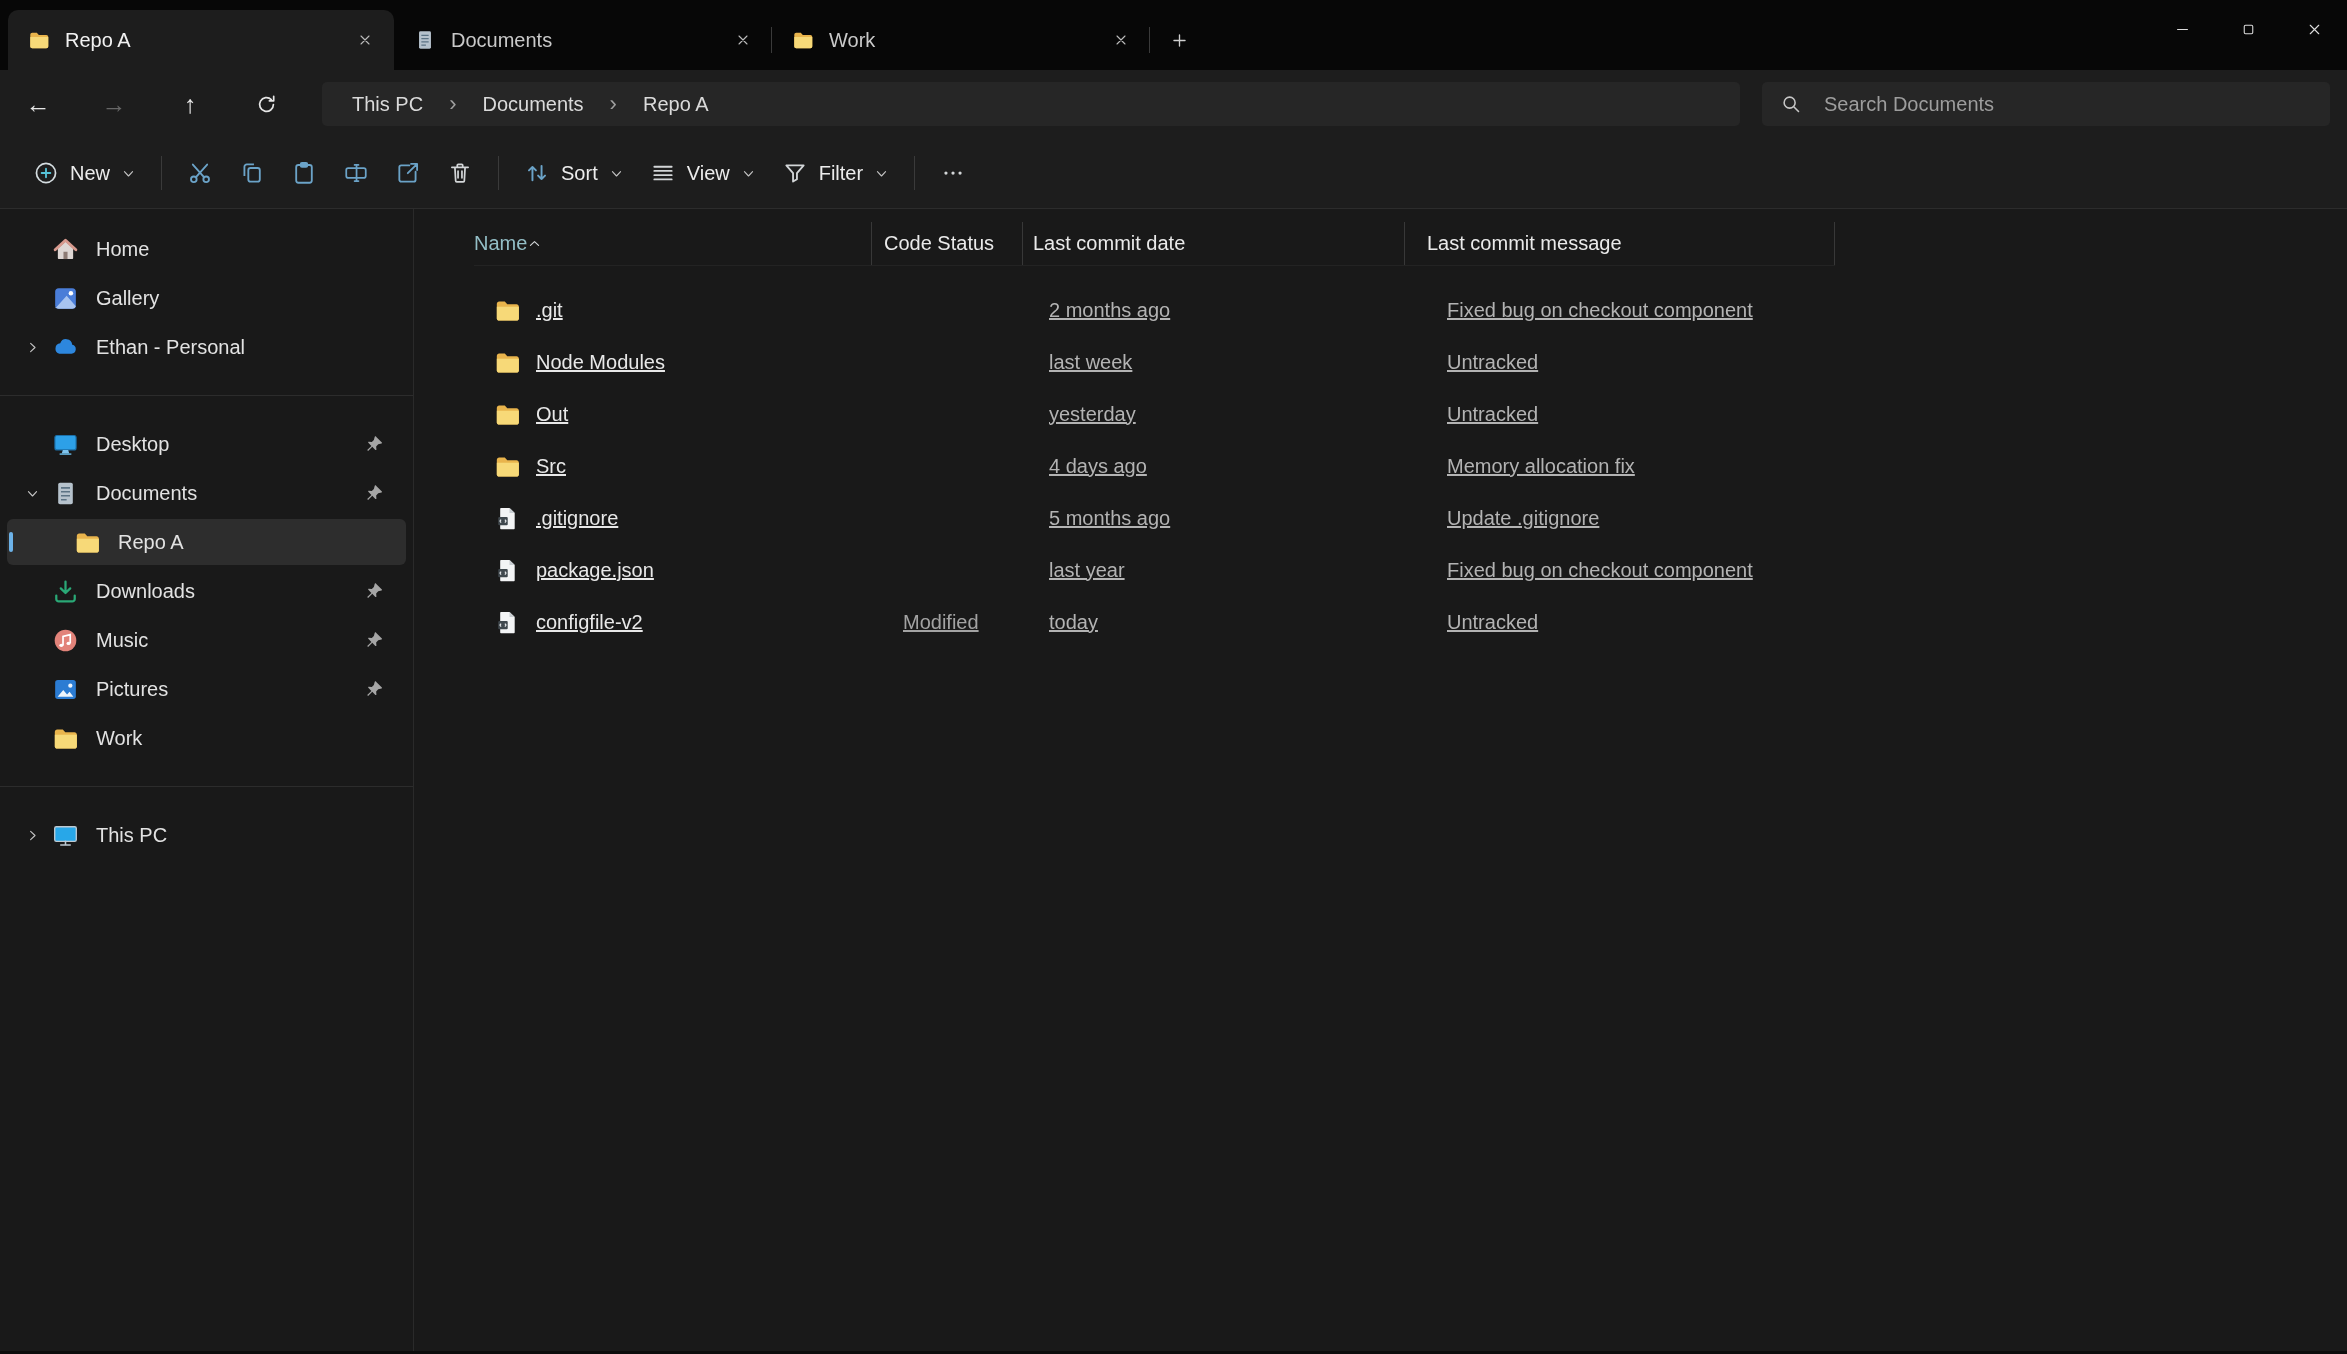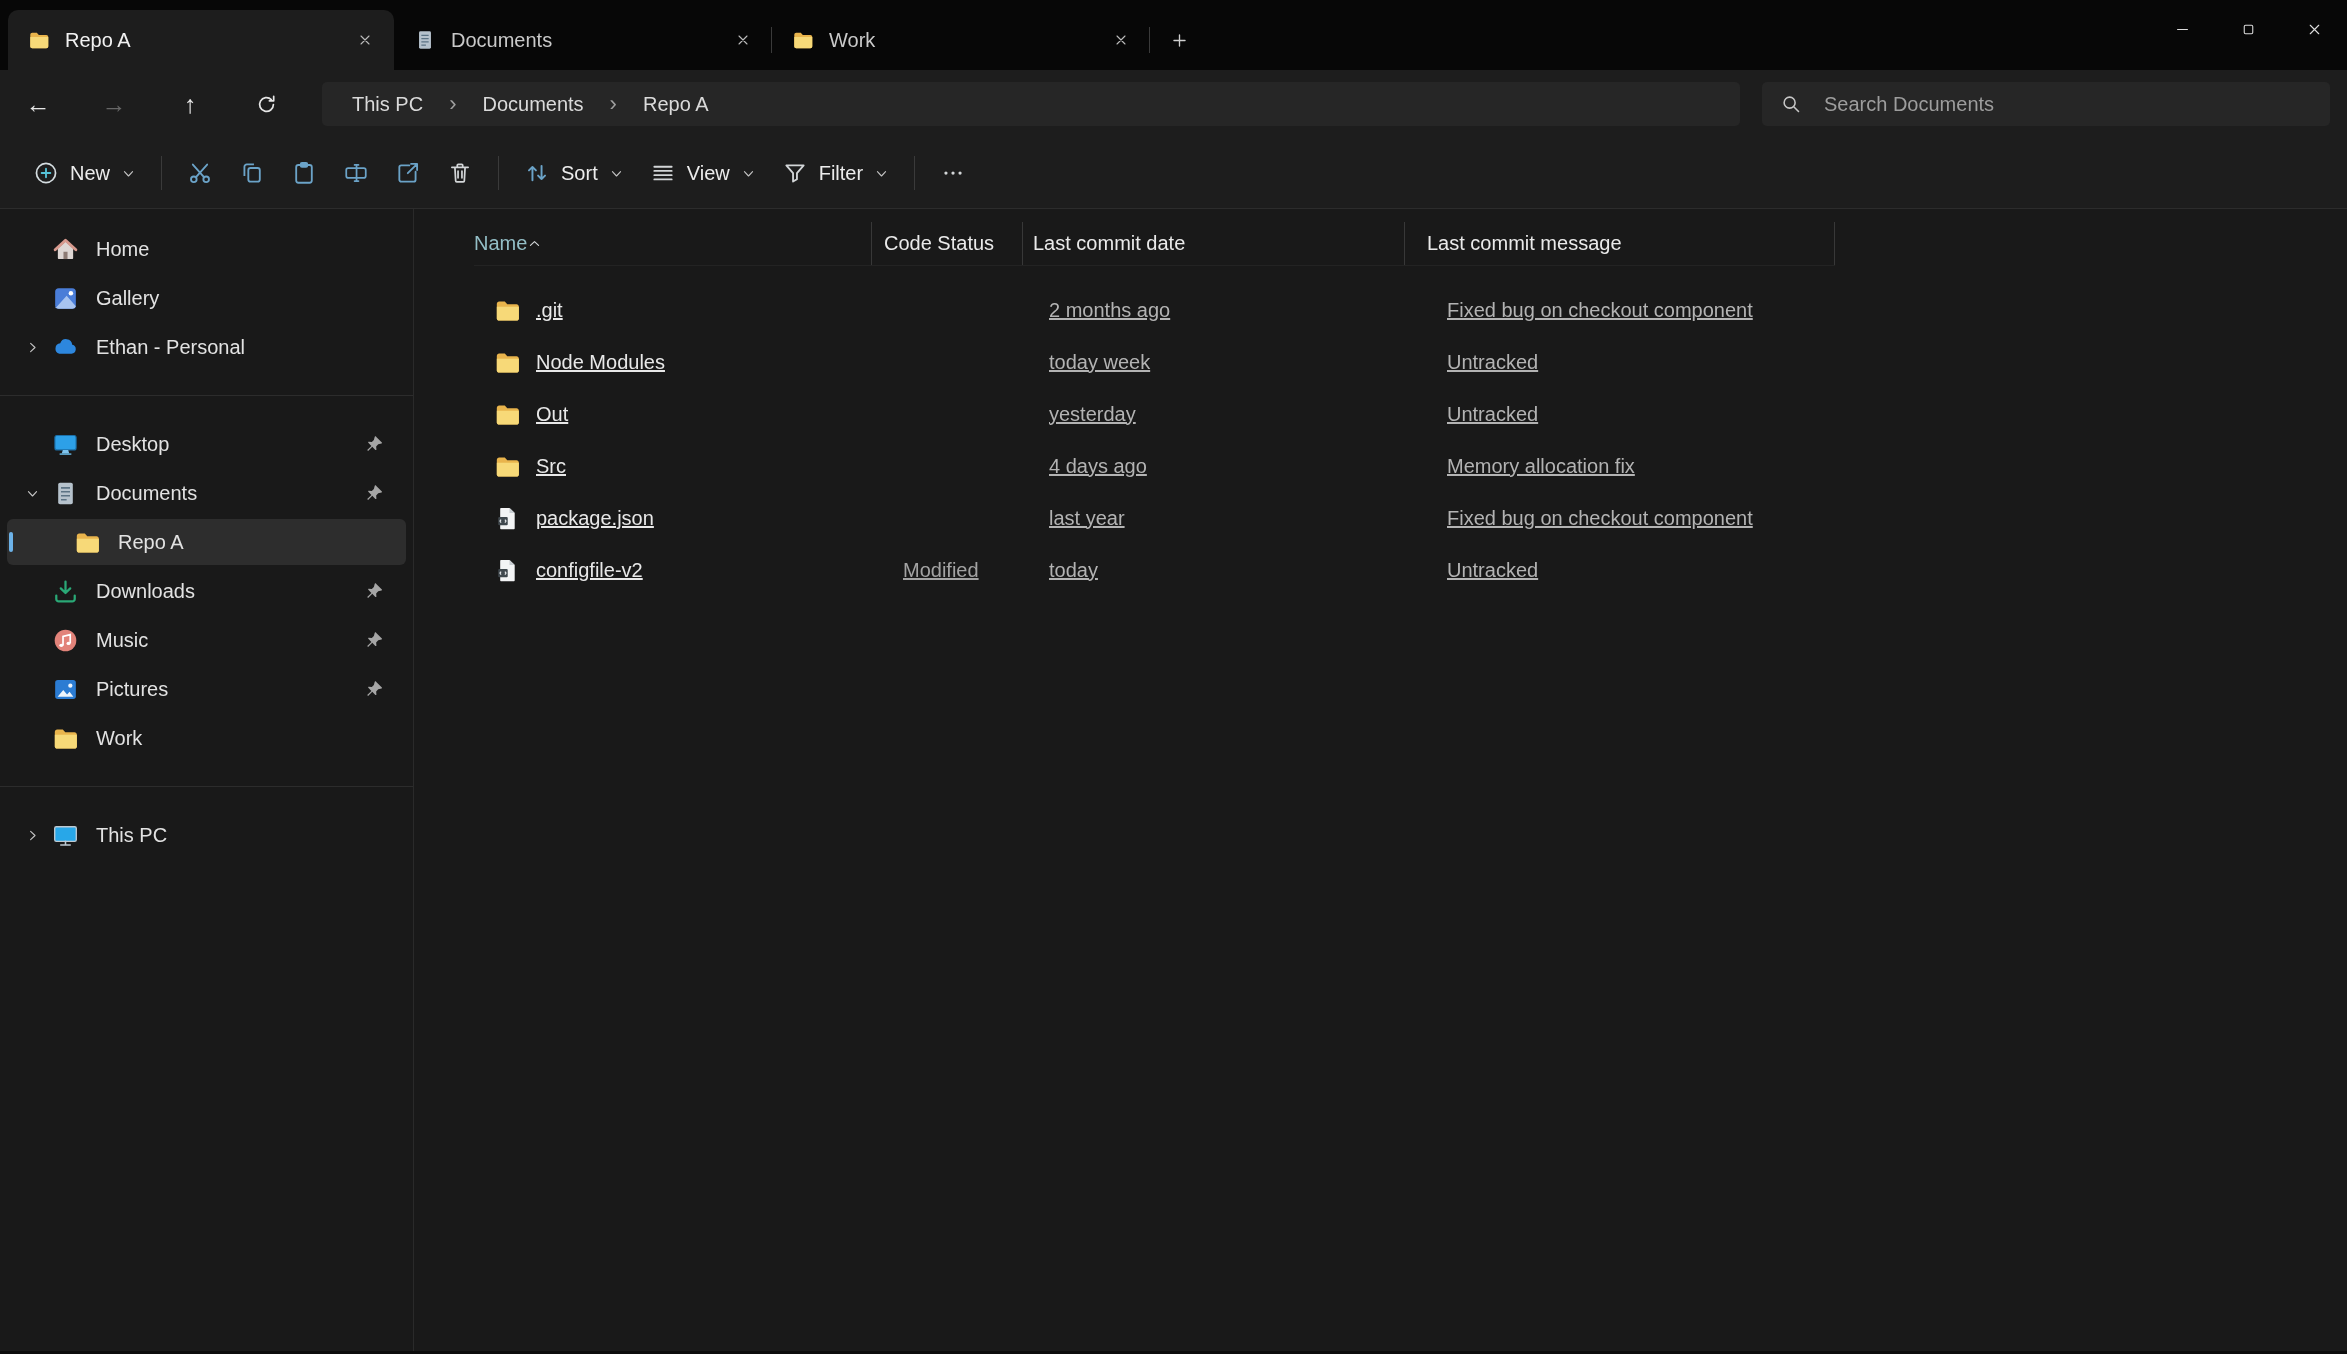--- a/index.html
+++ b/index.html
@@ -549,21 +549,21 @@
           <div class="cell msg">Fixed bug on checkout component</div>
         </div>
         <div class="row">
           <div class="cell name">
               <svg>
                 <use href="#i-folder"></use>
               </svg>
               <span>Node Modules</span>
             </div>
           <div class="cell status"></div>
-          <div class="cell date">today week</div>
+          <div class="cell date">last week</div>
           <div class="cell msg">Untracked</div>
         </div>
         <div class="row">
           <div class="cell name">
               <svg>
                 <use href="#i-folder"></use>
               </svg>
               <span>Out</span>
             </div>
           <div class="cell status"></div>
@@ -579,20 +579,31 @@
             </div>
           <div class="cell status"></div>
           <div class="cell date">4 days ago</div>
           <div class="cell msg">Memory allocation fix</div>
         </div>
         <div class="row">
           <div class="cell name">
               <svg>
                 <use href="#i-file"></use>
               </svg>
+              <span>.gitignore</span>
+            </div>
+          <div class="cell status"></div>
+          <div class="cell date">5 months ago</div>
+          <div class="cell msg">Update .gitignore</div>
+        </div>
+        <div class="row">
+          <div class="cell name">
+              <svg>
+                <use href="#i-file"></use>
+              </svg>
               <span>package.json</span>
             </div>
           <div class="cell status"></div>
           <div class="cell date">last year</div>
           <div class="cell msg">Fixed bug on checkout component</div>
         </div>
         <div class="row">
           <div class="cell name">
               <svg>
                 <use href="#i-file"></use>

